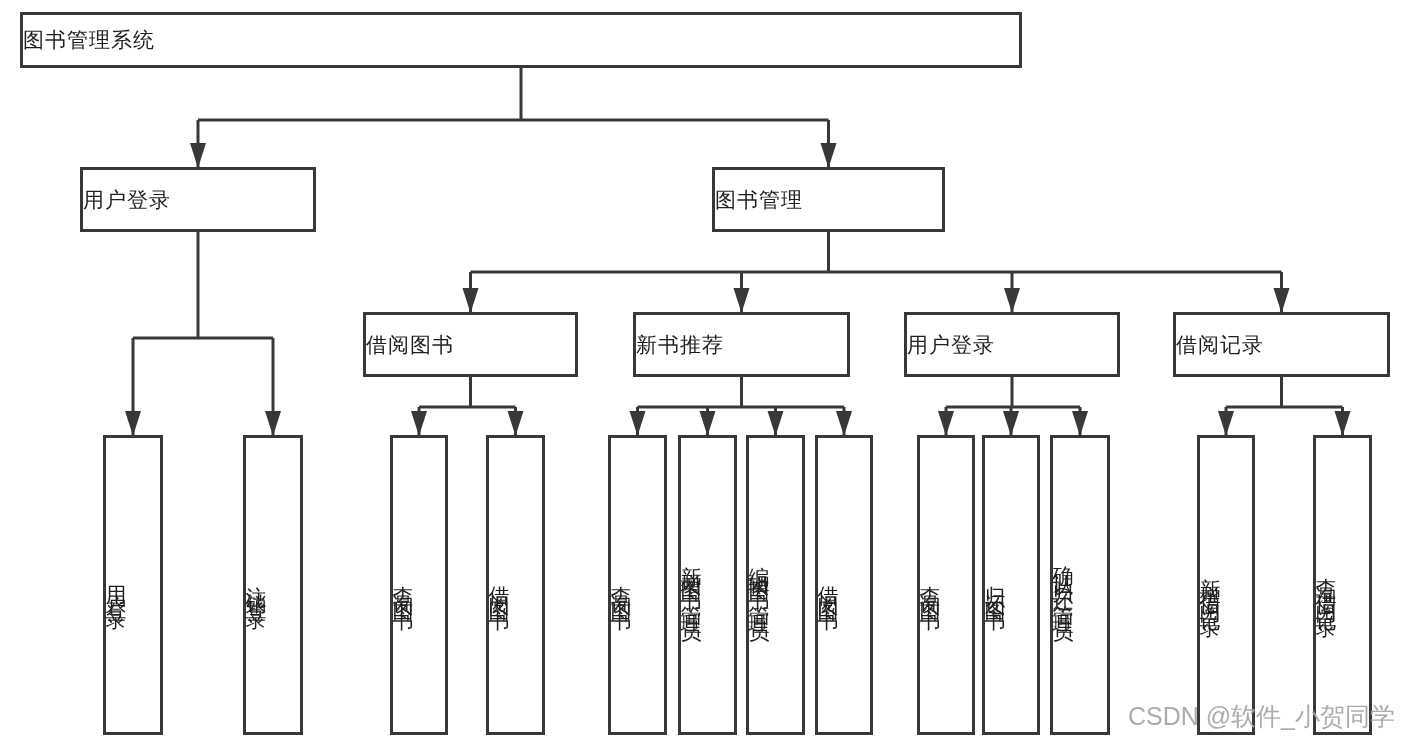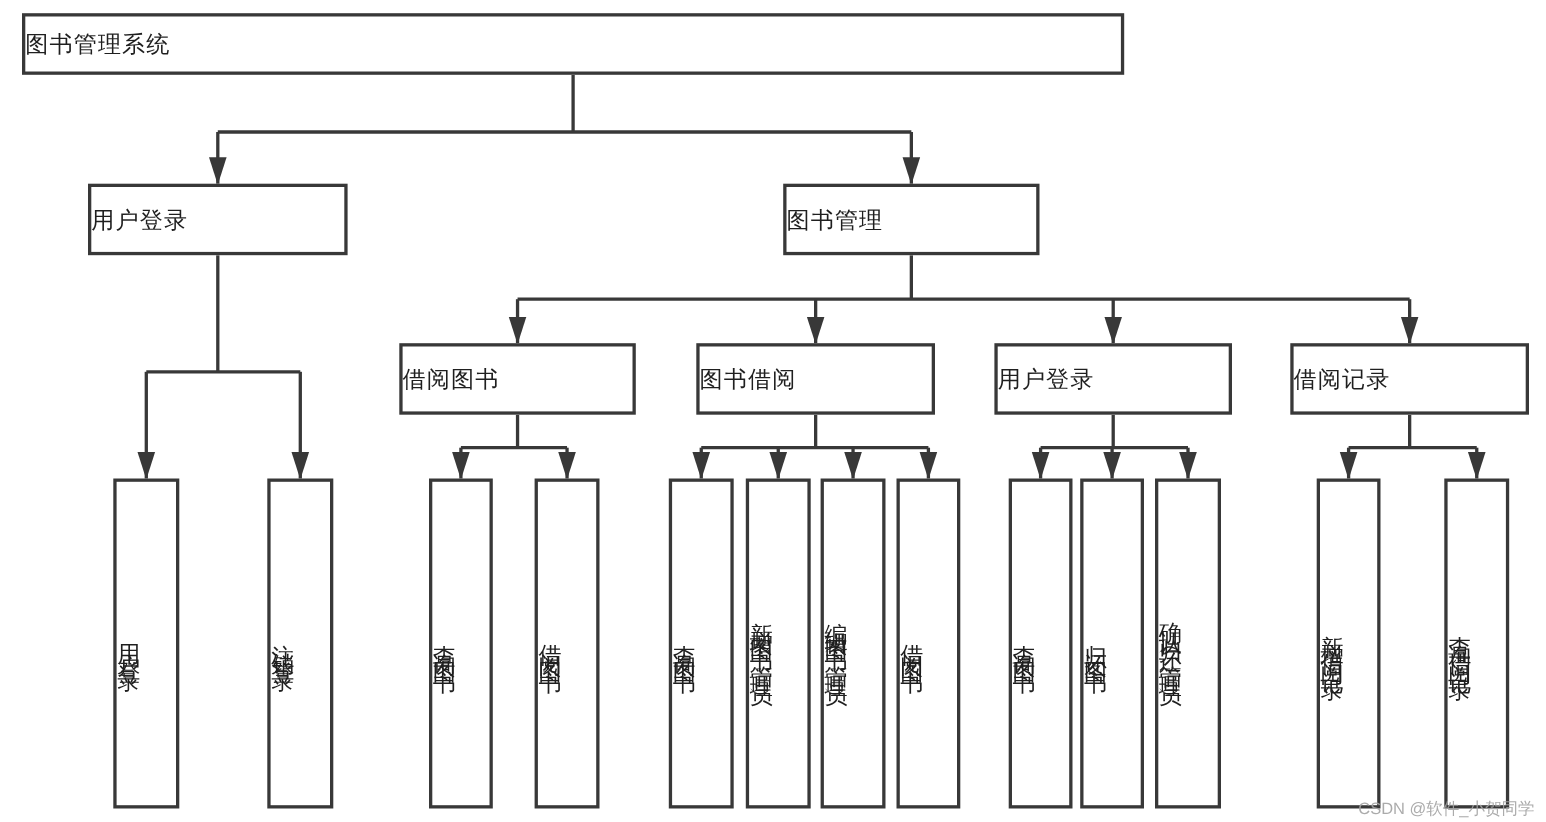--- a/index.html
+++ b/index.html
@@ -38,22 +38,22 @@
   .vlabel{
     writing-mode:vertical-rl;
     text-orientation:mixed;
     font-size:21px;
     letter-spacing:8px;
     line-height:1;
     color:var(--text);
   }
   .watermark{
     position:absolute;
-    right:10px;bottom:2px;
-    font-size:15px;
+    right:10px;bottom:14px;
+    font-size:25px;
     color:var(--watermark);
     opacity:.9;
     z-index:5;
     white-space:nowrap;
   }
 </style>
 </head>
 <body>
 
 <div class="stage">
@@ -114,21 +114,21 @@
     <span class="hlabel">用户登录</span>
   </div>
   <div class="box" style="left:712px;top:167px;width:233px;height:65px">
     <span class="hlabel">图书管理</span>
   </div>
 
   <div class="box" style="left:363px;top:312px;width:215px;height:65px">
     <span class="hlabel">借阅图书</span>
   </div>
   <div class="box" style="left:633px;top:312px;width:217px;height:65px">
-    <span class="hlabel">图书借阅</span>
+    <span class="hlabel">新书推荐</span>
   </div>
   <div class="box" style="left:904px;top:312px;width:216px;height:65px">
     <span class="hlabel">用户登录</span>
   </div>
   <div class="box" style="left:1173px;top:312px;width:217px;height:65px">
     <span class="hlabel">借阅记录</span>
   </div>
 
   <div class="box" style="left:103px;top:435px;width:60px;height:300px">
     <span class="vlabel">用户登录</span>

